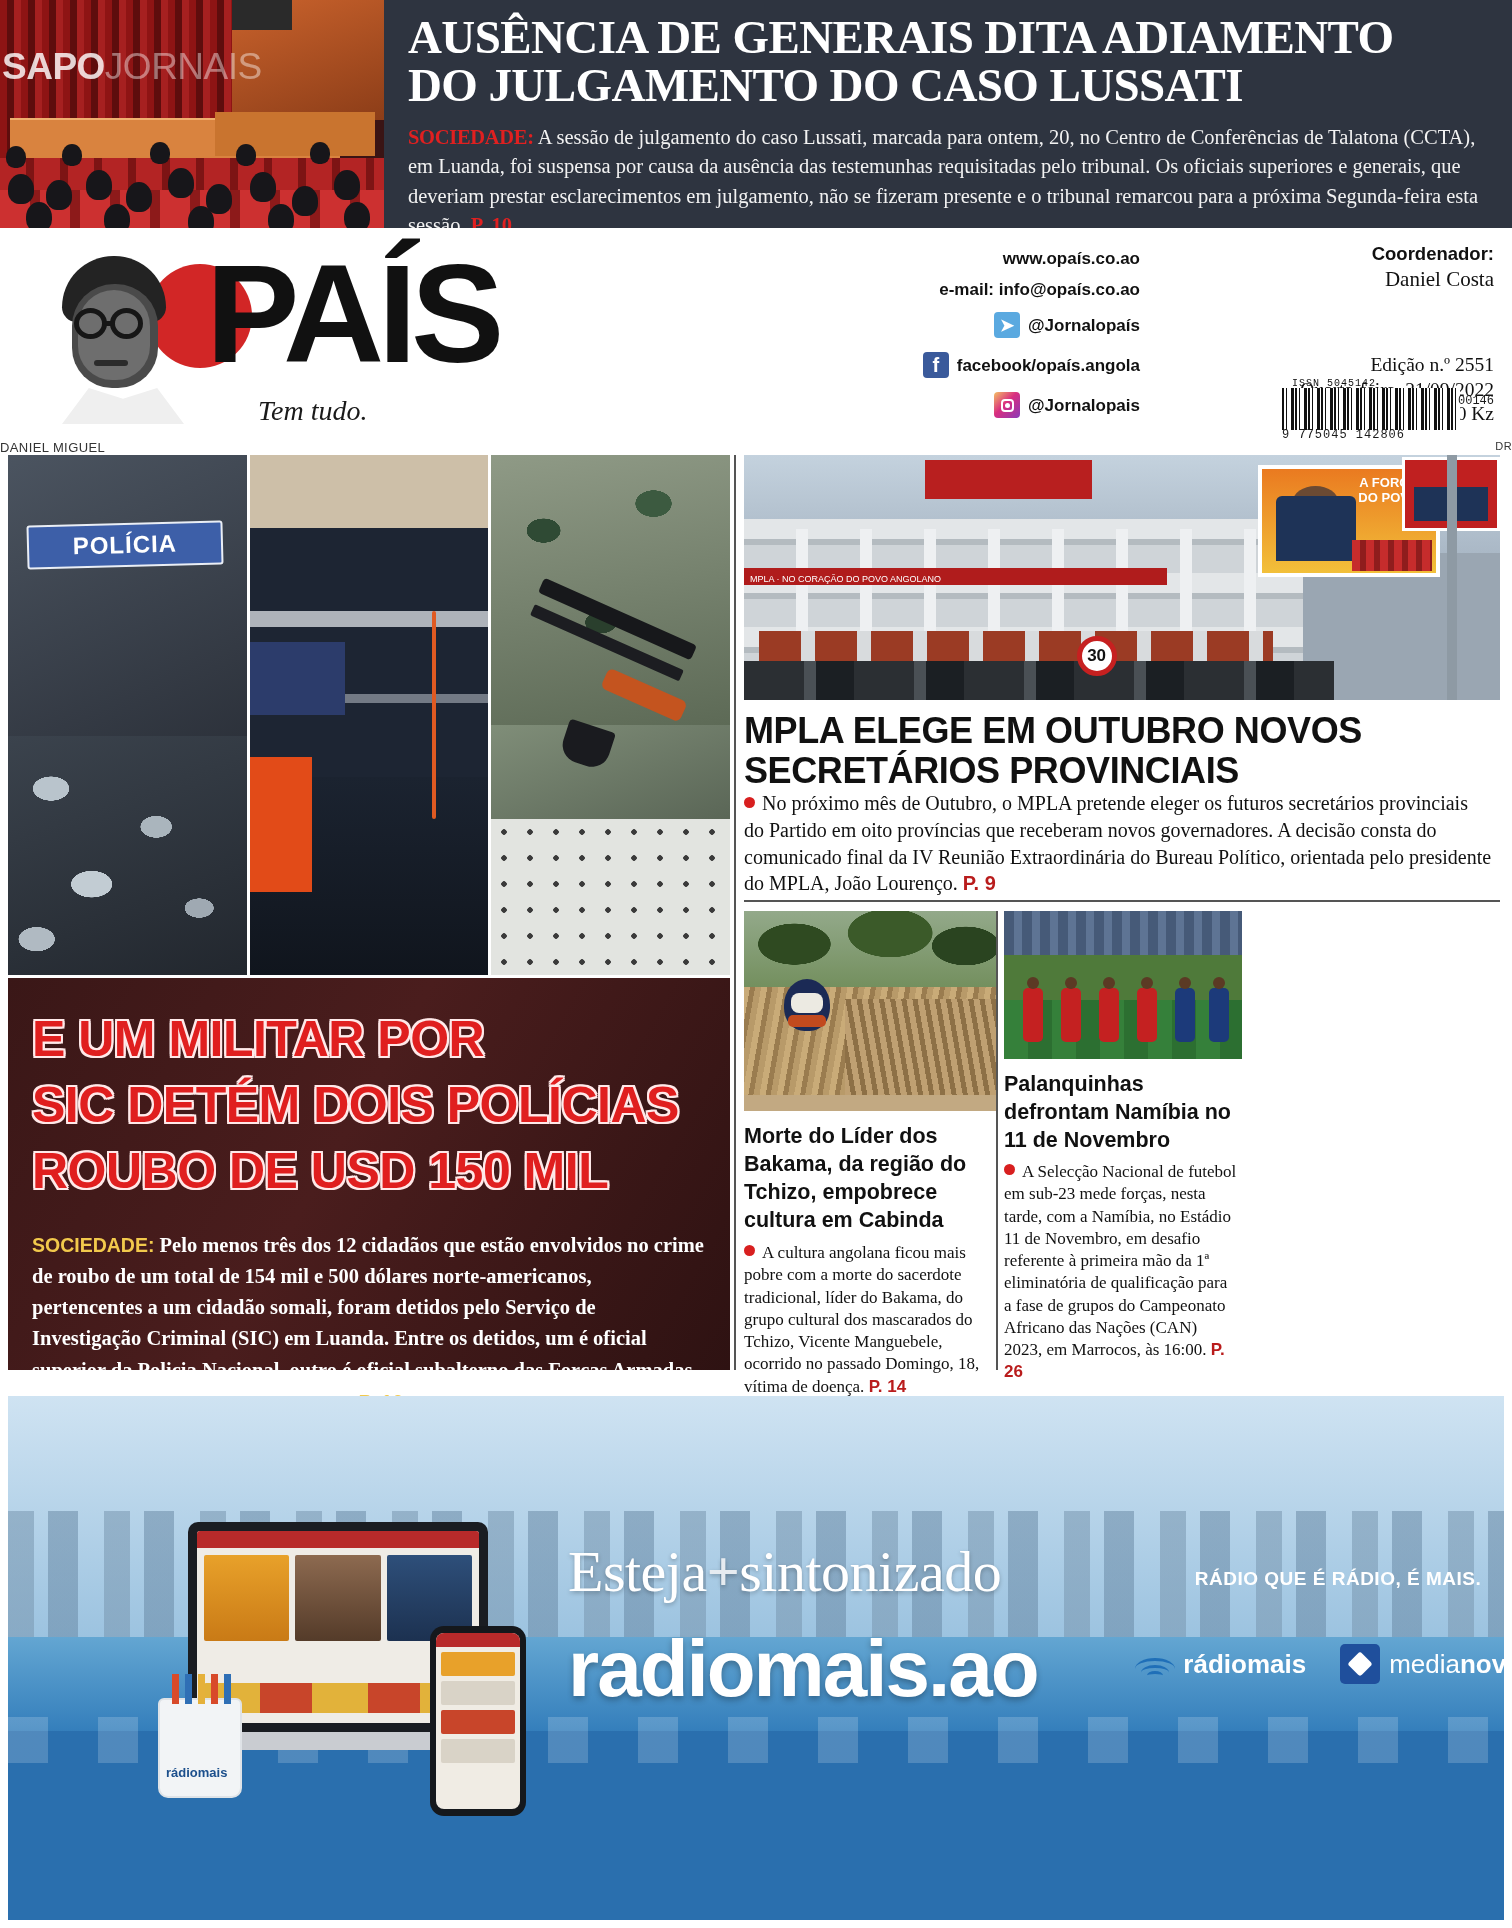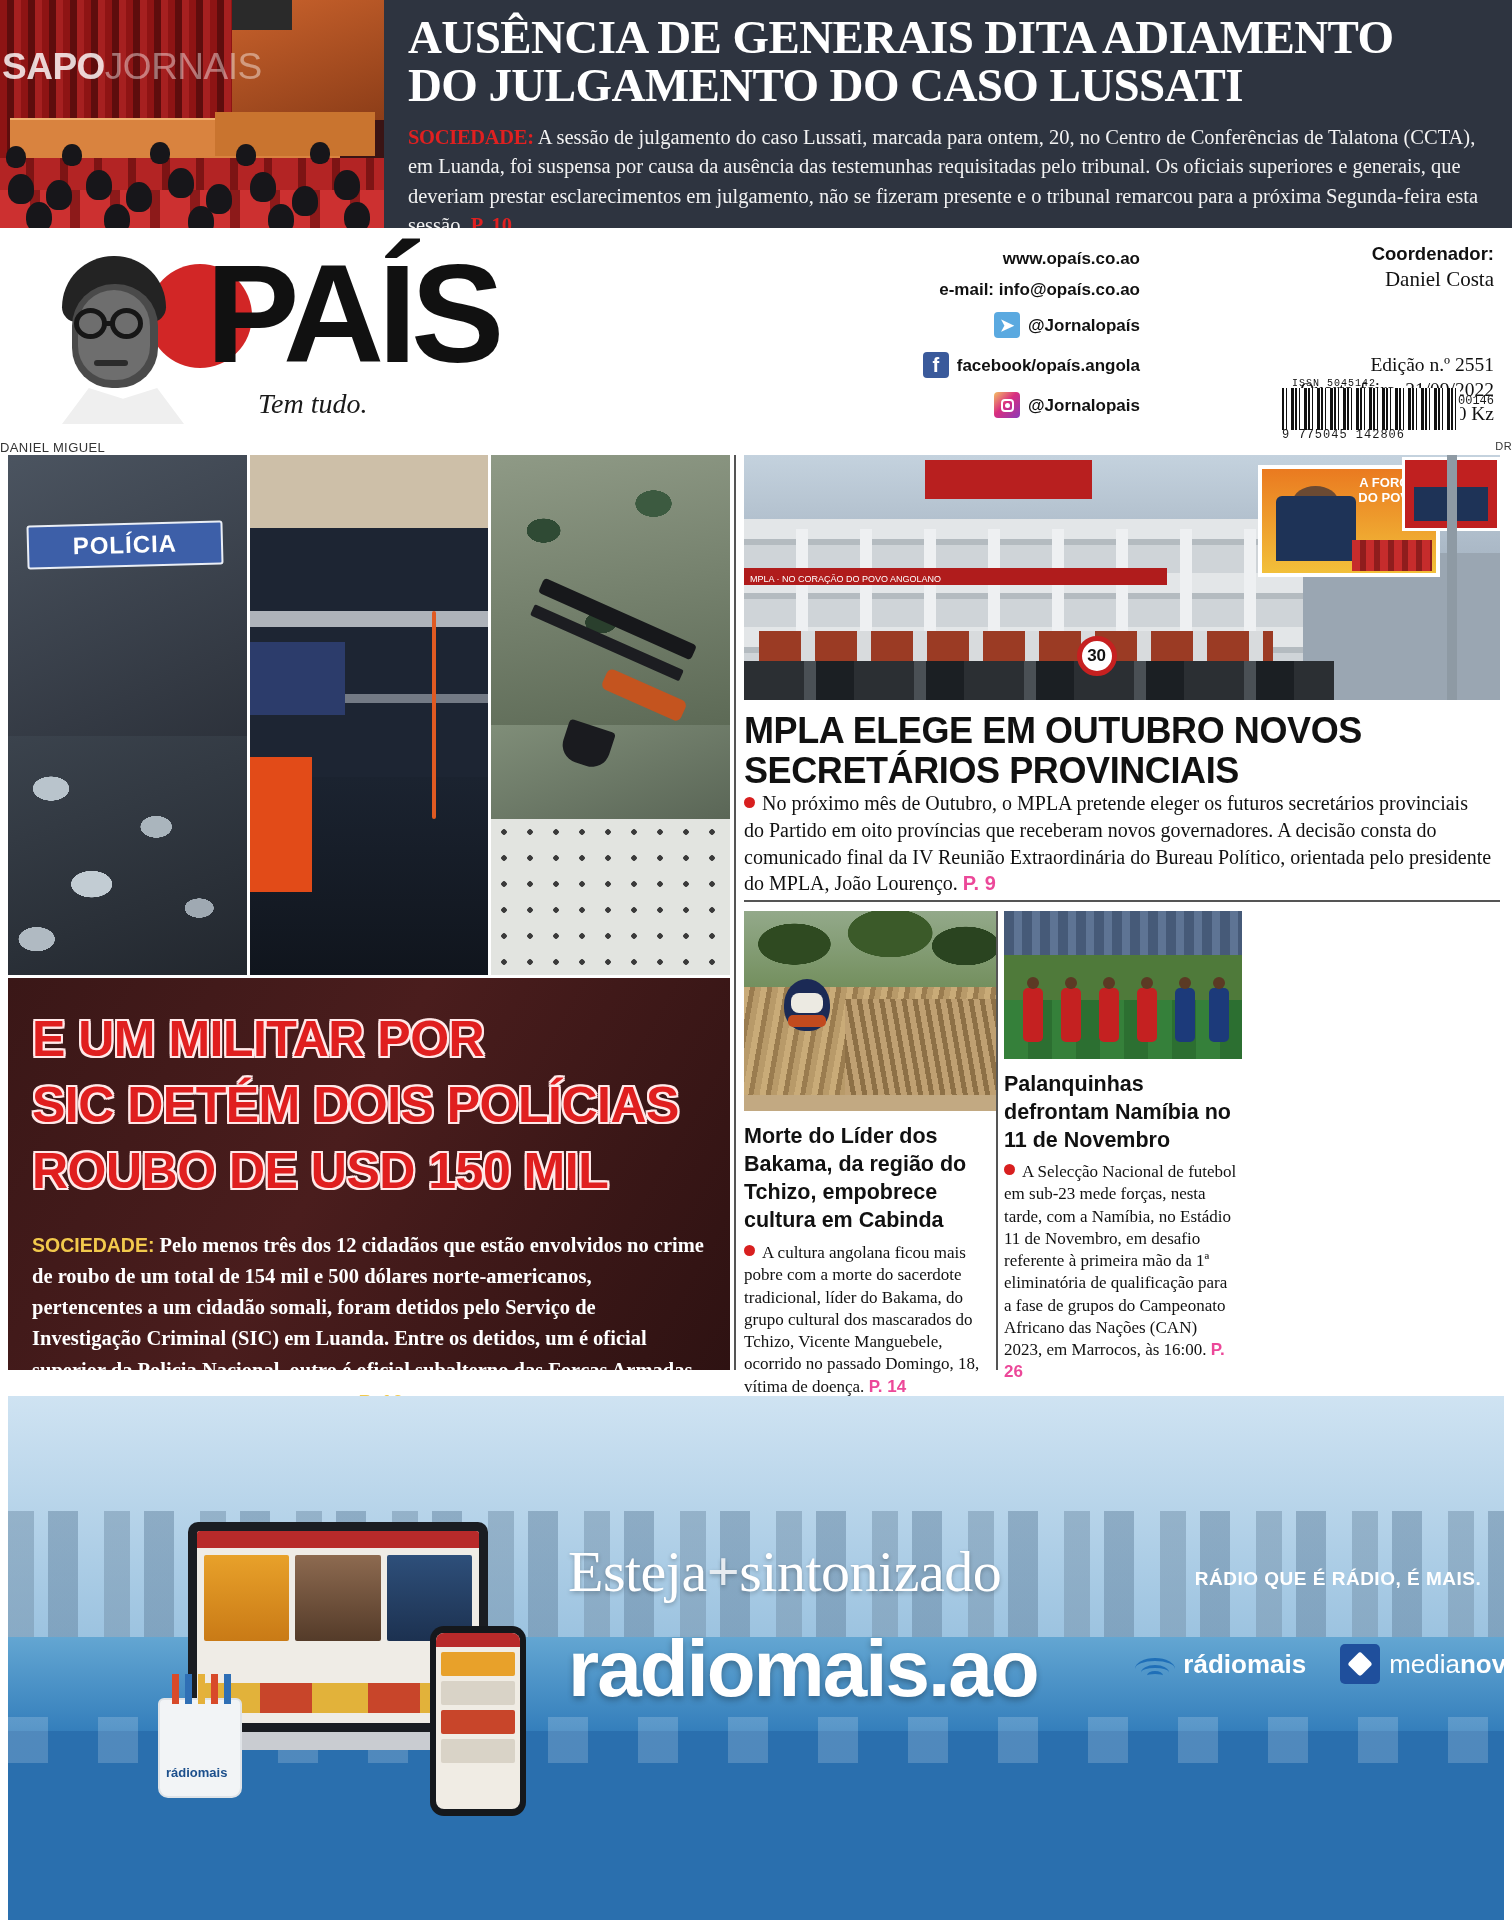--- a/index.html
+++ b/index.html
@@ -68,21 +68,21 @@
   .pt-face2 { position:absolute; left:22px; top:34px; width:72px; height:90px; border-radius:36px 36px 34px 34px; background:#6e6e6e; }
   .pt-gl-l { position:absolute; left:18px; top:52px; width:33px; height:31px; border:5px solid #161616; border-radius:50%; }
   .pt-gl-r { position:absolute; left:54px; top:52px; width:33px; height:31px; border:5px solid #161616; border-radius:50%; }
   .pt-gl-b { position:absolute; left:50px; top:65px; width:7px; height:5px; background:#161616; }
   .pt-mouth { position:absolute; left:38px; top:104px; width:34px; height:6px; background:#2b2b2b; border-radius:4px; }
   .pt-collar { position:absolute; left:6px; top:132px; width:122px; height:36px; background:#efefef;
     clip-path:polygon(0 100%,22% 0,50% 30%,78% 0,100% 100%); }
 
   .logo-pais { position:absolute; left:206px; top:16px; font-family:"Liberation Sans",sans-serif;
     font-weight:700; font-size:140px; line-height:1; letter-spacing:-6px; color:#111; }
-  .logo-tag { position:absolute; left:258px; top:160px; font-family:"Liberation Serif",serif;
+  .logo-tag { position:absolute; left:258px; top:167px; font-family:"Liberation Serif",serif;
     font-style:italic; font-size:28px; color:#1a1a1a; }
 
   .contactcol { position:absolute; left:880px; top:22px; width:260px; text-align:right;
     font-family:"Liberation Sans",sans-serif; font-weight:700; font-size:17px; color:#111; line-height:1.0; }
   .contactcol .row { display:flex; align-items:center; justify-content:flex-end; gap:8px; margin-bottom:14px; }
   .ic { width:26px; height:26px; border-radius:4px; display:inline-flex; align-items:center; justify-content:center;
     color:#fff; font-size:17px; font-family:"Liberation Sans",sans-serif; font-weight:700; flex:none; }
   .ic.tw { background:#5aa9e0; }
   .ic.fb { background:#3a5a9b; font-size:20px; }
   .ic.ig { background:linear-gradient(135deg,#f5c063,#d92e7f 45%,#8a3ab9); }
@@ -197,21 +197,21 @@
     font-family:"Liberation Sans",sans-serif; font-weight:700; font-size:17px; color:#111; }
   .mp-pole { position:absolute; left:93%; top:0; width:10px; height:100%; background:#8e9aa4; }
 
   .mpla-head { position:absolute; left:4px; top:256px; width:740px;
     font-family:"Liberation Sans",sans-serif; font-weight:700; font-size:36px; line-height:1.12; color:#111;
     letter-spacing:-0.4px; }
   .mpla-body { position:absolute; left:4px; top:335px; width:748px;
     font-family:"Liberation Serif",serif; font-size:20px; line-height:1.34; color:#111; }
   .dot { display:inline-block; width:11px; height:11px; border-radius:50%; background:#d81f1f;
     margin-right:7px; vertical-align:2px; }
-  .pgred { color:#ec4899; font-family:"Liberation Sans",sans-serif; font-weight:700; }
+  .pgred { color:#b91c1c; font-family:"Liberation Sans",sans-serif; font-weight:700; }
   .mpla-rule { position:absolute; left:4px; top:445px; width:756px; height:2px; background:#555; }
 
   .sub-left { position:absolute; left:4px; top:456px; width:252px; }
   .sub-right { position:absolute; left:264px; top:456px; width:240px; }
   .sub-vline { position:absolute; left:256px; top:456px; width:2px; height:459px; background:#555; }
 
   .bak-photo { position:absolute; left:0; top:0; width:252px; height:200px; overflow:hidden;
     background:linear-gradient(180deg,#5c7340 0 42%,#b59a72 42% 100%); }
   .bak-trees { position:absolute; left:0; top:0; width:100%; height:46%;
     background:radial-gradient(ellipse 60px 34px at 20% 36%,#2f4a21 0 60%,transparent 61%),

